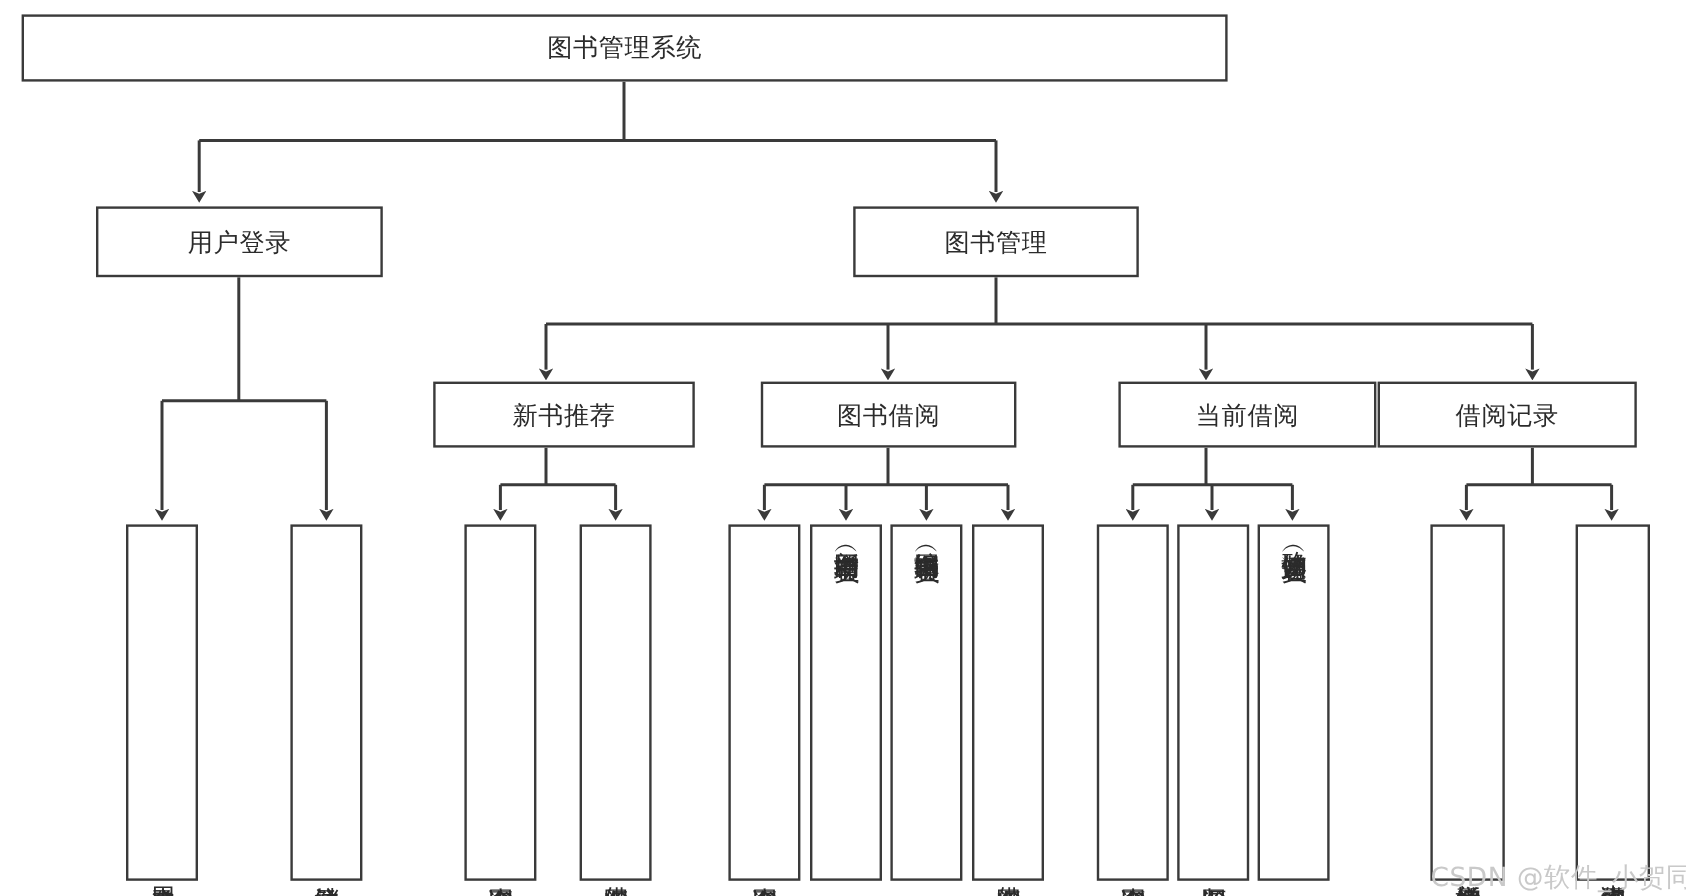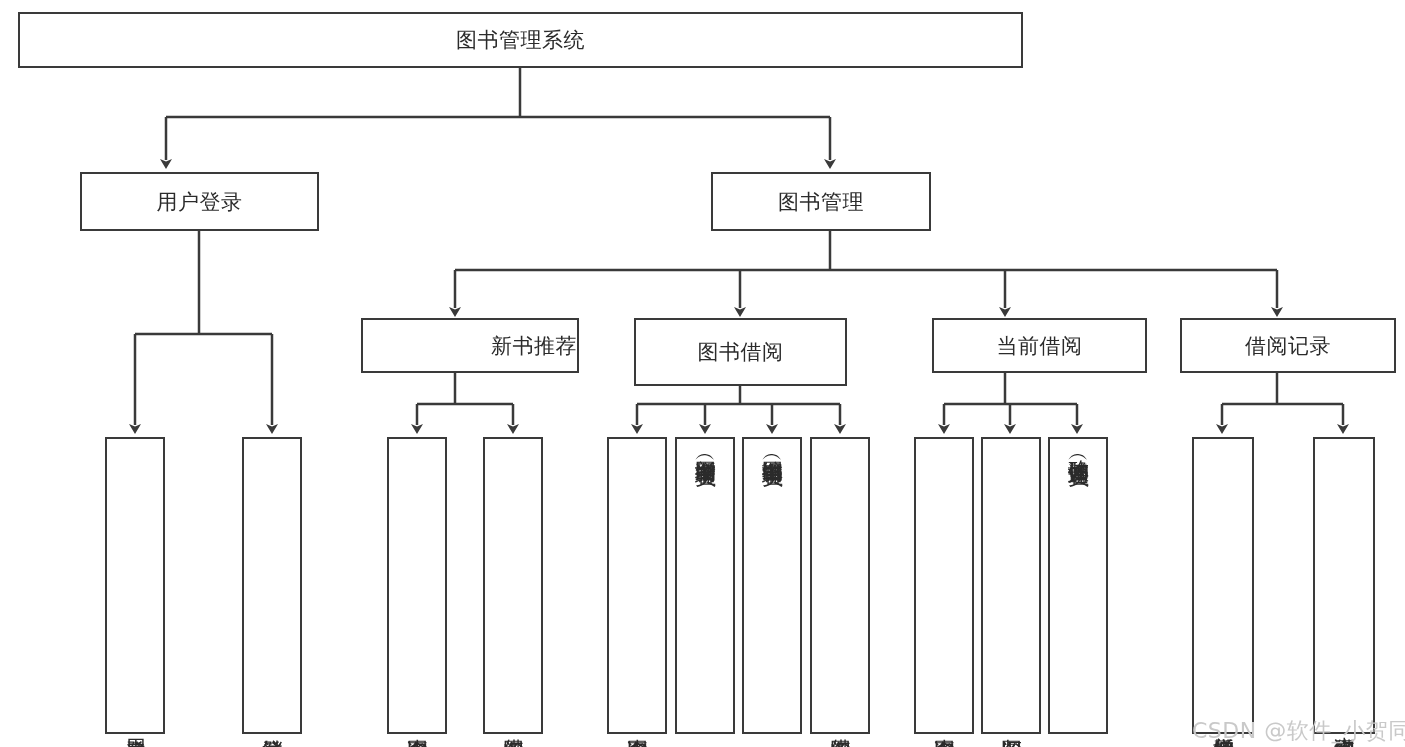--- a/index.html
+++ b/index.html
@@ -122,34 +122,34 @@
     </g>
   </svg>
 
   <div class="node h" style="left:18px; top:12px; width:1005px; height:56px;">
     <span>图书管理系统</span>
   </div>
 
   <div class="node h" style="left:80px; top:172px; width:239px; height:59px;">
     <span>用户登录</span>
   </div>
-  <div class="node h" style="left:711px; top:172px; width:220px; height:59px;">
+  <div class="node h" style="left:711px; top:172px; width:238px; height:59px;">
     <span>图书管理</span>
   </div>
 
-  <div class="node h" style="left:361px; top:318px; width:218px; height:55px;justify-content:flex-end;">
+  <div class="node h" style="left:361px; top:318px; width:218px; height:55px;">
     <span>新书推荐</span>
   </div>
-  <div class="node h" style="left:634px; top:318px; width:213px; height:68px;">
+  <div class="node h" style="left:634px; top:318px; width:213px; height:55px;">
     <span>图书借阅</span>
   </div>
   <div class="node h" style="left:903px; top:318px; width:215px; height:55px;margin-left:29px;">
     <span>当前借阅</span>
   </div>
-  <div class="node h" style="left:1180px; top:318px; width:216px; height:55px;">
+  <div class="node h" style="left:1148px; top:318px; width:216px; height:55px;">
     <span>借阅记录</span>
   </div>
 
   <div class="node v bottom" style="left:105px; top:437px; width:60px; height:297px;">
     <span class="vtext">用户登录</span>
   </div>
   <div class="node v bottom" style="left:242px; top:437px; width:60px; height:297px;">
     <span class="vtext">注销登录</span>
   </div>
 

